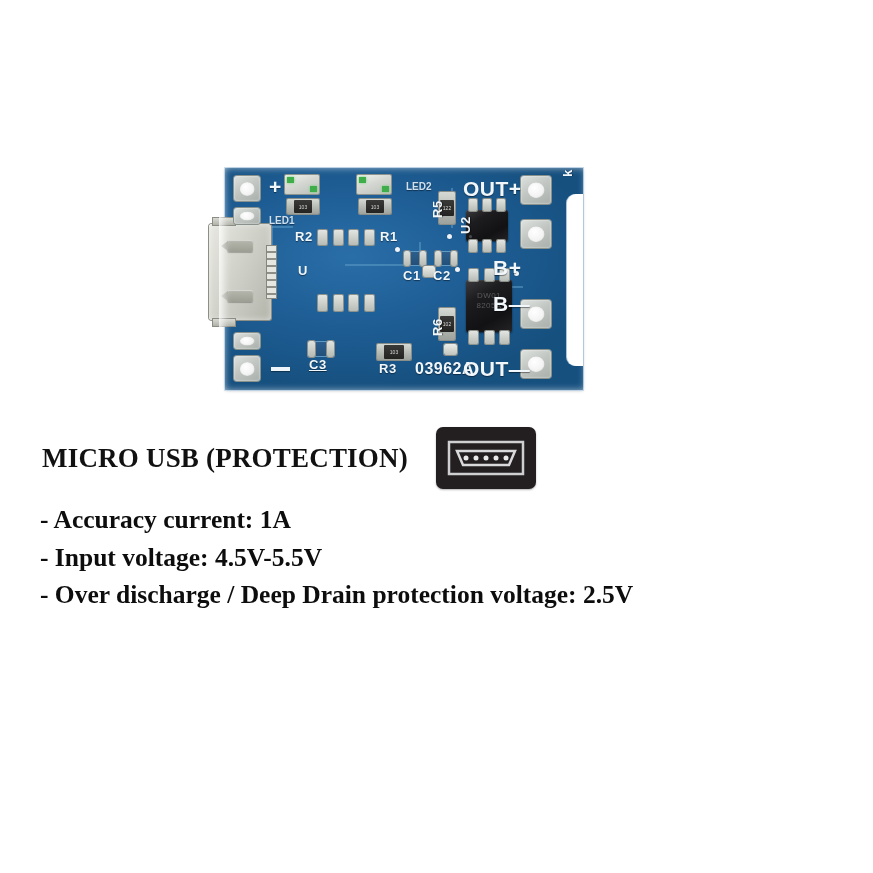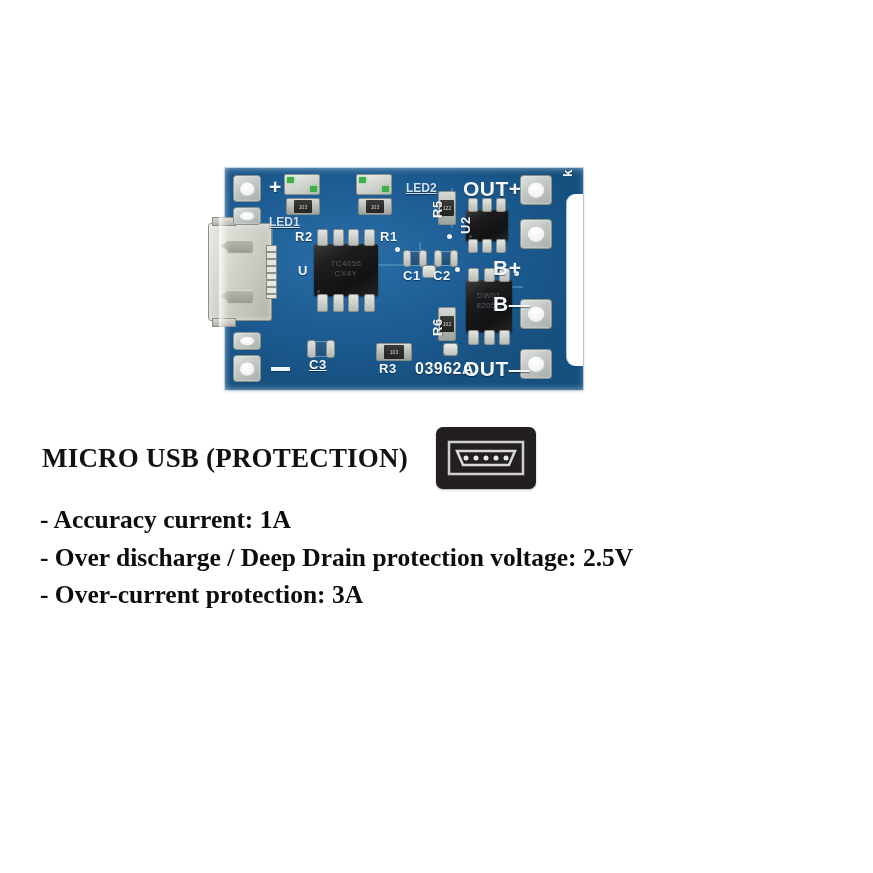--- a/index.html
+++ b/index.html
@@ -79,21 +79,21 @@
   .silk {
     position: absolute;
     color: #f2f7fb;
     font-family: "Liberation Sans", sans-serif;
     font-weight: bold;
     letter-spacing: 0.5px;
     text-shadow: 0 1px 1px rgba(0,0,0,0.45);
     white-space: nowrap;
     line-height: 1;
   }
-  .silk.small { font-size: 12px; font-weight: bold; letter-spacing: 0; color: #cfe0ee; text-decoration: underline; }
+  .silk.small { font-size: 10px; font-weight: bold; letter-spacing: 0; color: #cfe0ee; }
   .silk.med   { font-size: 13px; }
   .silk.big   { font-size: 21px; }
   .silk.rot   { transform: rotate(-90deg); transform-origin: left top; }
 
   
   .sym-bar {
     position: absolute;
     background: #eef5fa;
     box-shadow: 0 1px 1px rgba(0,0,0,0.4);
   }
@@ -389,27 +389,20 @@
     <div class="led" style="left:60px;top:7px;"></div>
     <div class="led" style="left:132px;top:7px;"></div>
 
     <div class="smd" style="left:62px;top:31px;width:32px;height:15px;">
       <div class="smd-body" data-code="103"></div>
     </div>
     <div class="smd" style="left:134px;top:31px;width:32px;height:15px;">
       <div class="smd-body" data-code="103"></div>
     </div>
 
-    <div class="ic" style="left:89px;top:76px;width:64px;height:52px;">
-      <div class="ic-mark">
-        <span>TC4056</span><br>
-        <span>CX4Y</span>
-      </div>
-      <div class="ic-dot"></div>
-    </div>
 
     <div class="legs" style="left:93px;top:62px;width:56px;height:15px;">
       <div class="leg" style="width:9px;height:15px;"></div>
       <div class="leg" style="width:9px;height:15px;"></div>
       <div class="leg" style="width:9px;height:15px;"></div>
       <div class="leg" style="width:9px;height:15px;"></div>
     </div>
     <div class="legs" style="left:93px;top:127px;width:56px;height:16px;">
       <div class="leg" style="width:9px;height:16px;"></div>
       <div class="leg" style="width:9px;height:16px;"></div>
@@ -521,16 +514,16 @@
           <i></i>
           <i></i>
           <i></i>
         </div>
       </div>
     </div>
   </div>
 
   <ul id="spec-list">
     <li>- Accuracy current: 1A</li>
+    <li>- Input voltage: 4.5V-5.5V</li>
     <li>- Over discharge / Deep Drain protection voltage: 2.5V</li>
-    <li>- Over-current protection: 3A</li>
   </ul>
 </div>
 
 </body></html>

